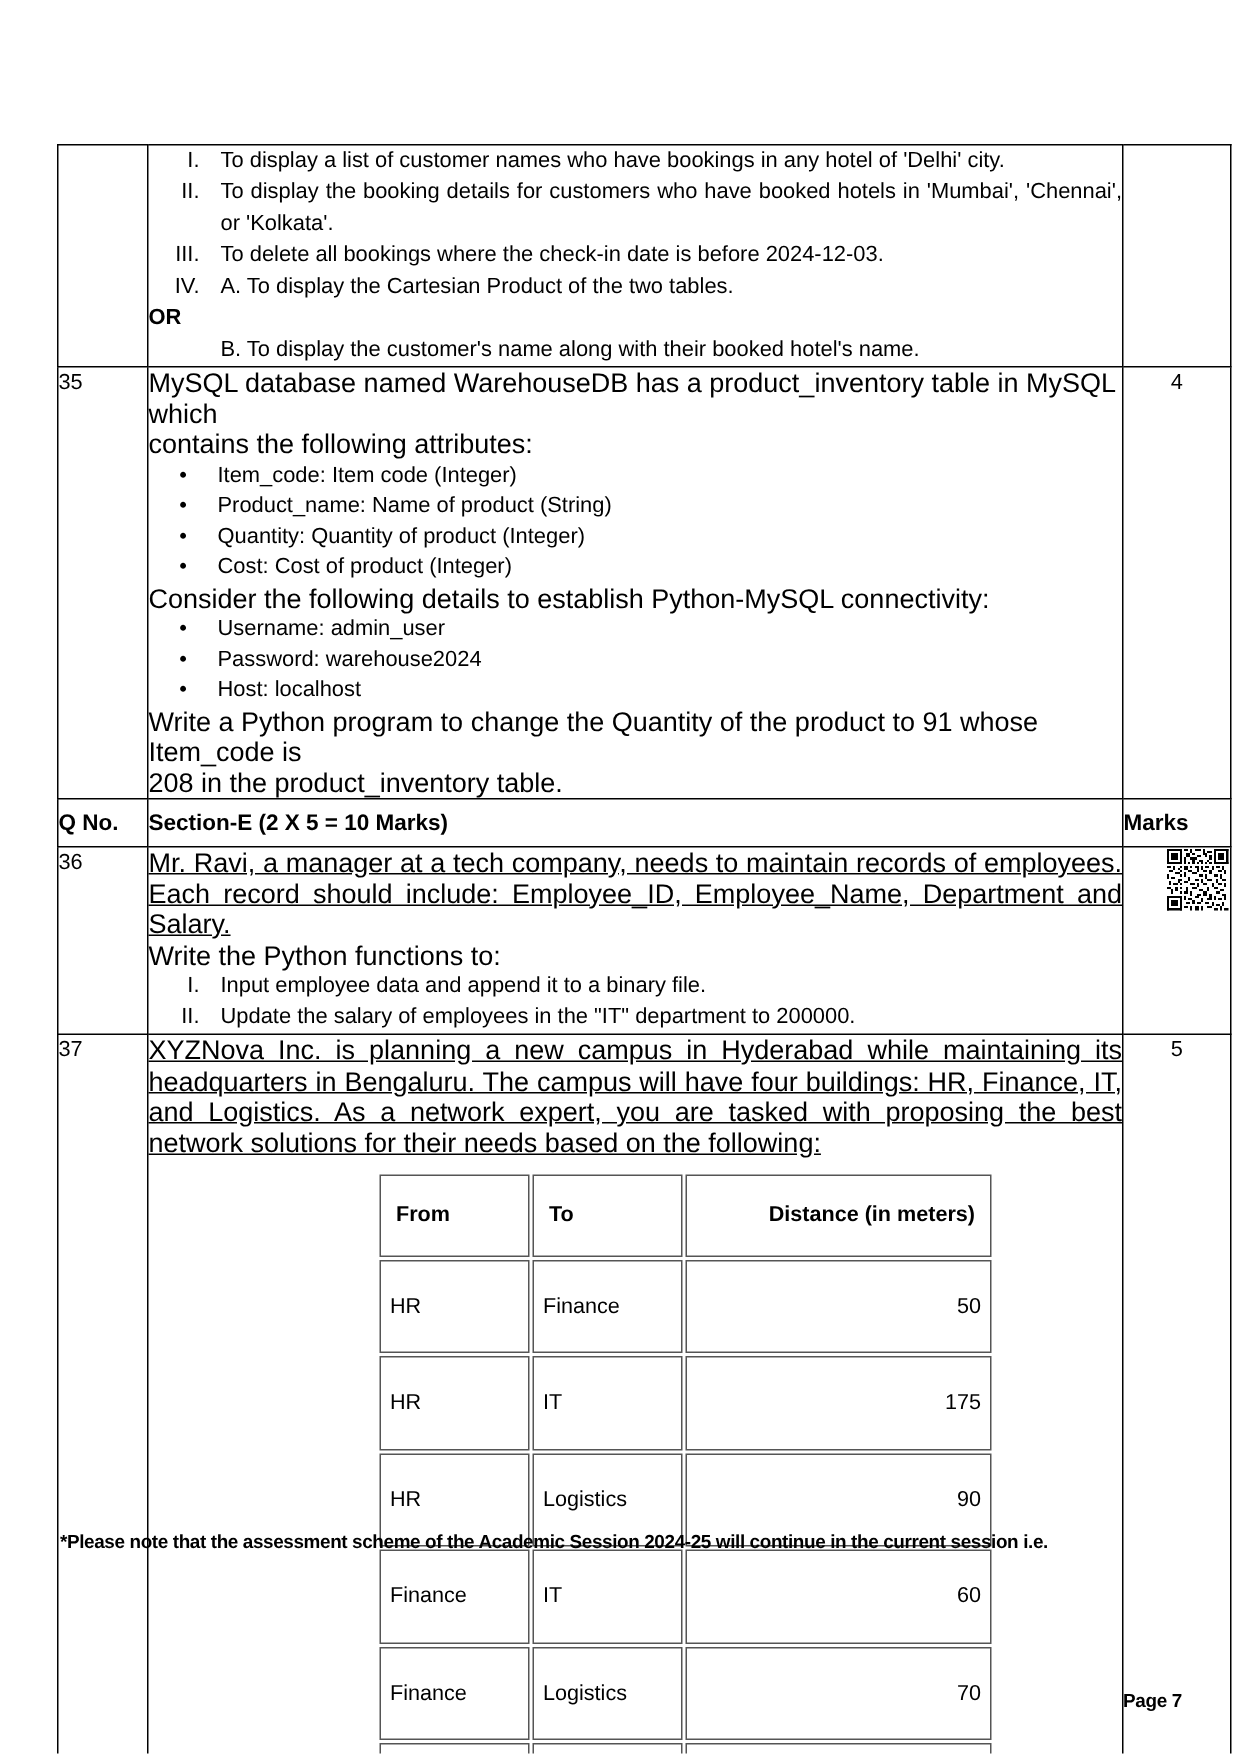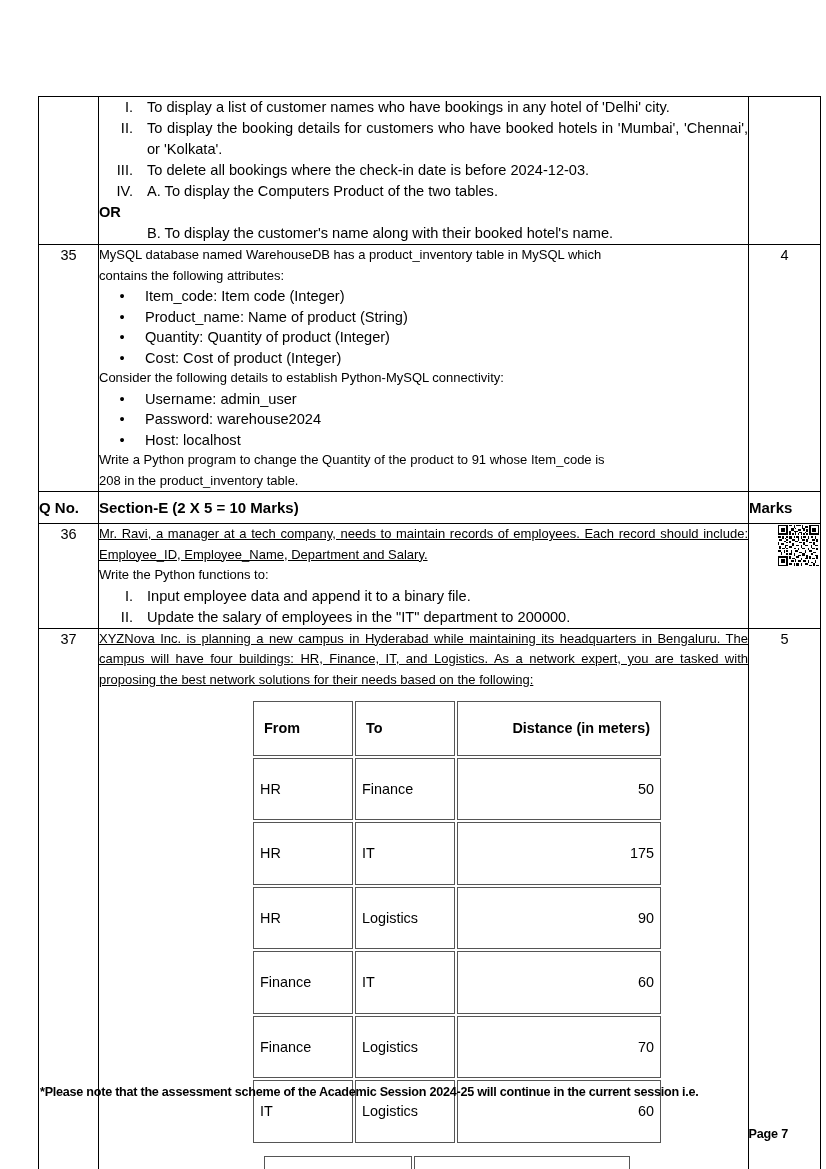--- a/index.html
+++ b/index.html
@@ -33,21 +33,21 @@
   .exam-table td {
     border: 1.3px solid #000;
     vertical-align: top;
     padding: 0;
   }
   .col-qno { width: 60px; }
   .col-body { width: 650px; }
   .col-marks { width: 72px; }
 
   .qno {
-    text-align: center;
+    text-align: left;
     font-size: 14.5px;
     line-height: 20px;
     padding-top: 5px;
   }
   .marks {
     text-align: center;
     font-size: 14.5px;
     line-height: 20px;
     padding-top: 5px;
     position: relative;
@@ -93,21 +93,21 @@
   .brow { display: flex; align-items: flex-start; }
   .bdot {
     width: 46px;
     flex: 0 0 46px;
     text-align: center;
     font-size: 14.6px;
     line-height: 20.5px;
   }
   .btext { flex: 1 1 auto; font-size: 14.6px; line-height: 20.5px; }
 
-  .para { font-size: 13px; line-height: 20.5px; }
+  .para { font-size: 18px; line-height: 20.5px; }
   .para.just { text-align: justify; text-justify: inter-word; text-decoration: underline; }
 
   
   .sec-head td {
     font-weight: bold;
     font-size: 15px;
     padding: 7px 0 7px 0;
     vertical-align: middle;
   }
 
@@ -149,21 +149,21 @@
     right: 1px;
     top: 1px;
     width: 41px;
     height: 41px;
   }
 
   
   .footnote {
     position: absolute;
     left: 40px;
-    top: 1081px;
+    top: 1017px;
     width: 760px;
     font-family: "Liberation Sans", sans-serif;
     font-size: 12.6px;
     font-weight: bold;
     line-height: 22px;
     letter-spacing: -0.25px;
   }
   .pagenum {
     position: absolute;
     right: 38px;
@@ -201,21 +201,21 @@
               <div class="rtext">To display the booking details for customers who have booked hotels in 'Mumbai', 'Chennai', or 'Kolkata'.</div>
             </div>
 
             <div class="rrow">
               <div class="rnum">III.</div>
               <div class="rtext nojust">To delete all bookings where the check-in date is before 2024-12-03.</div>
             </div>
 
             <div class="rrow">
               <div class="rnum">IV.</div>
-              <div class="rtext">A. To display the Computers Product of the two tables.</div>
+              <div class="rtext">A. To display the Cartesian Product of the two tables.</div>
             </div>
 
             <div class="or-line">OR</div>
 
             <div class="rrow">
               <div class="rnum"></div>
               <div class="rtext nojust">B. To display the customer's name along with their booked hotel's name.</div>
             </div>
 
           </div>

